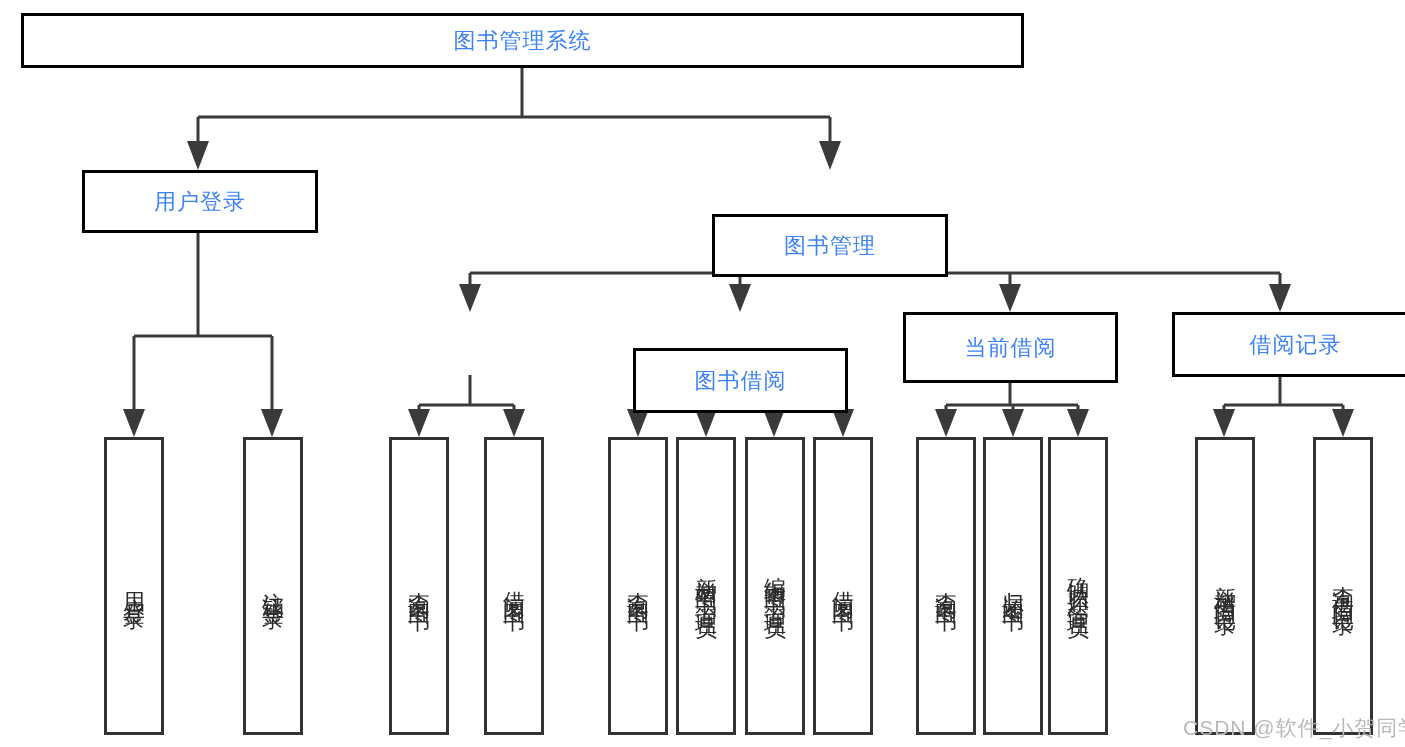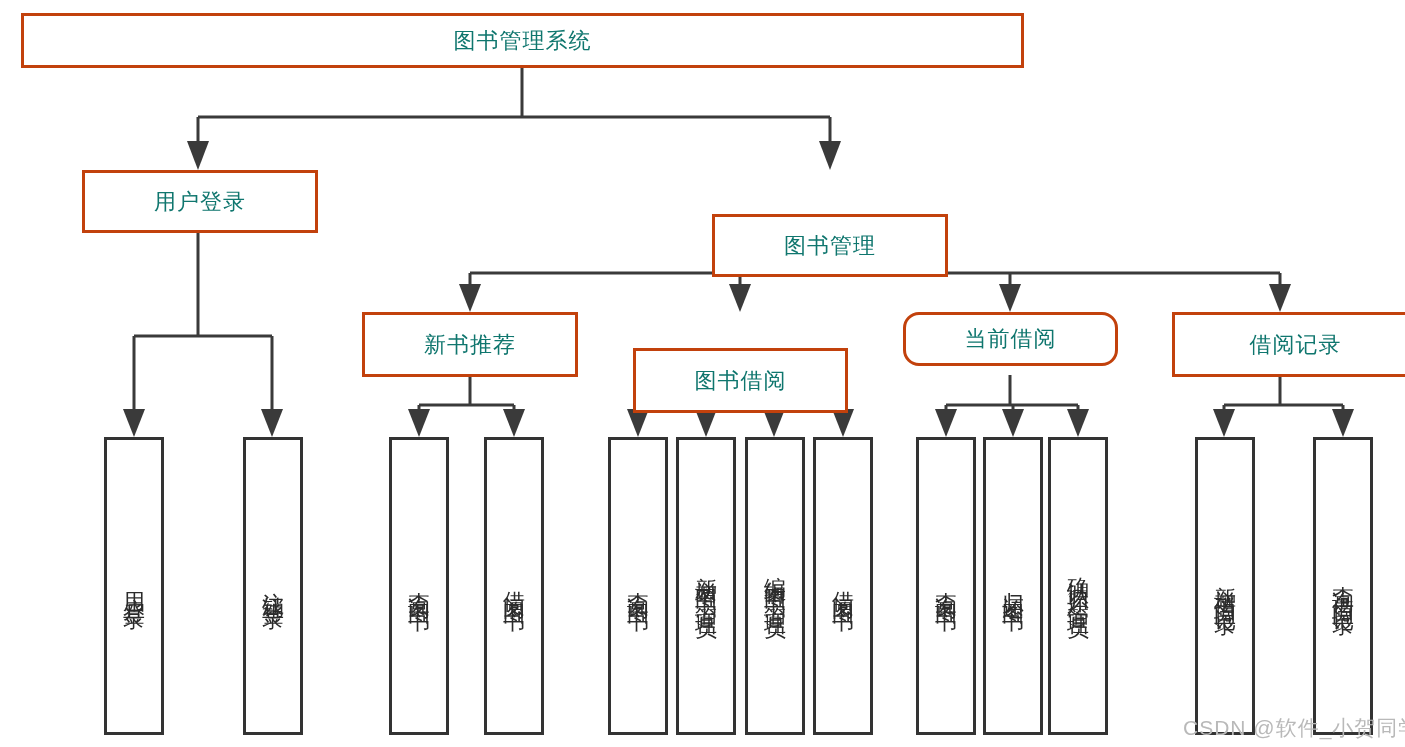--- a/index.html
+++ b/index.html
@@ -9,26 +9,26 @@
     width: 1405px;
     height: 747px;
     background: #ffffff;
     font-family: "Liberation Sans", "DejaVu Sans", sans-serif;
     overflow: hidden;
   }
   .svg-layer { position: absolute; left: 0; top: 0; z-index: 0; }
   .hbox {
     position: absolute;
     background: #ffffff;
-    border: 3px solid #c2410c;
+    border: 3px solid #000000;
     display: flex;
     align-items: center;
     justify-content: center;
     font-size: 22px;
-    color: #0f766e;
+    color: #3b82f6;
     letter-spacing: 1px;
     z-index: 1;
   }
   .vbox {
     position: absolute;
     top: 437px;
     height: 298px;
     width: 60px;
     background: #ffffff;
     border: 3px solid #333333;
@@ -107,27 +107,24 @@
     <span>图书管理系统</span>
   </div>
 
   <div class="hbox" style="left:82px; top:170px; width:236px; height:63px;">
     <span>用户登录</span>
   </div>
   <div class="hbox" style="left:712px; top:170px; width:236px; height:63px;margin-top:44px;">
     <span>图书管理</span>
   </div>
 
-  <div class="hbox" style="left:362px; top:312px; width:216px; height:65px;">
-    <span>新书推荐</span>
-  </div>
   <div class="hbox" style="left:633px; top:312px; width:215px; height:65px;margin-top:36px;">
     <span>图书借阅</span>
   </div>
-  <div class="hbox" style="left:903px; top:312px; width:215px; height:54px;border-radius:16px;">
+  <div class="hbox" style="left:903px; top:312px; width:215px; height:71px;">
     <span>当前借阅</span>
   </div>
   <div class="hbox" style="left:1172px; top:312px; width:247px; height:65px;">
     <span>借阅记录</span>
   </div>
 
   <div class="vbox" style="left:104px;">
     <span class="vtext">用户登录</span>
   </div>
   <div class="vbox" style="left:243px;">

